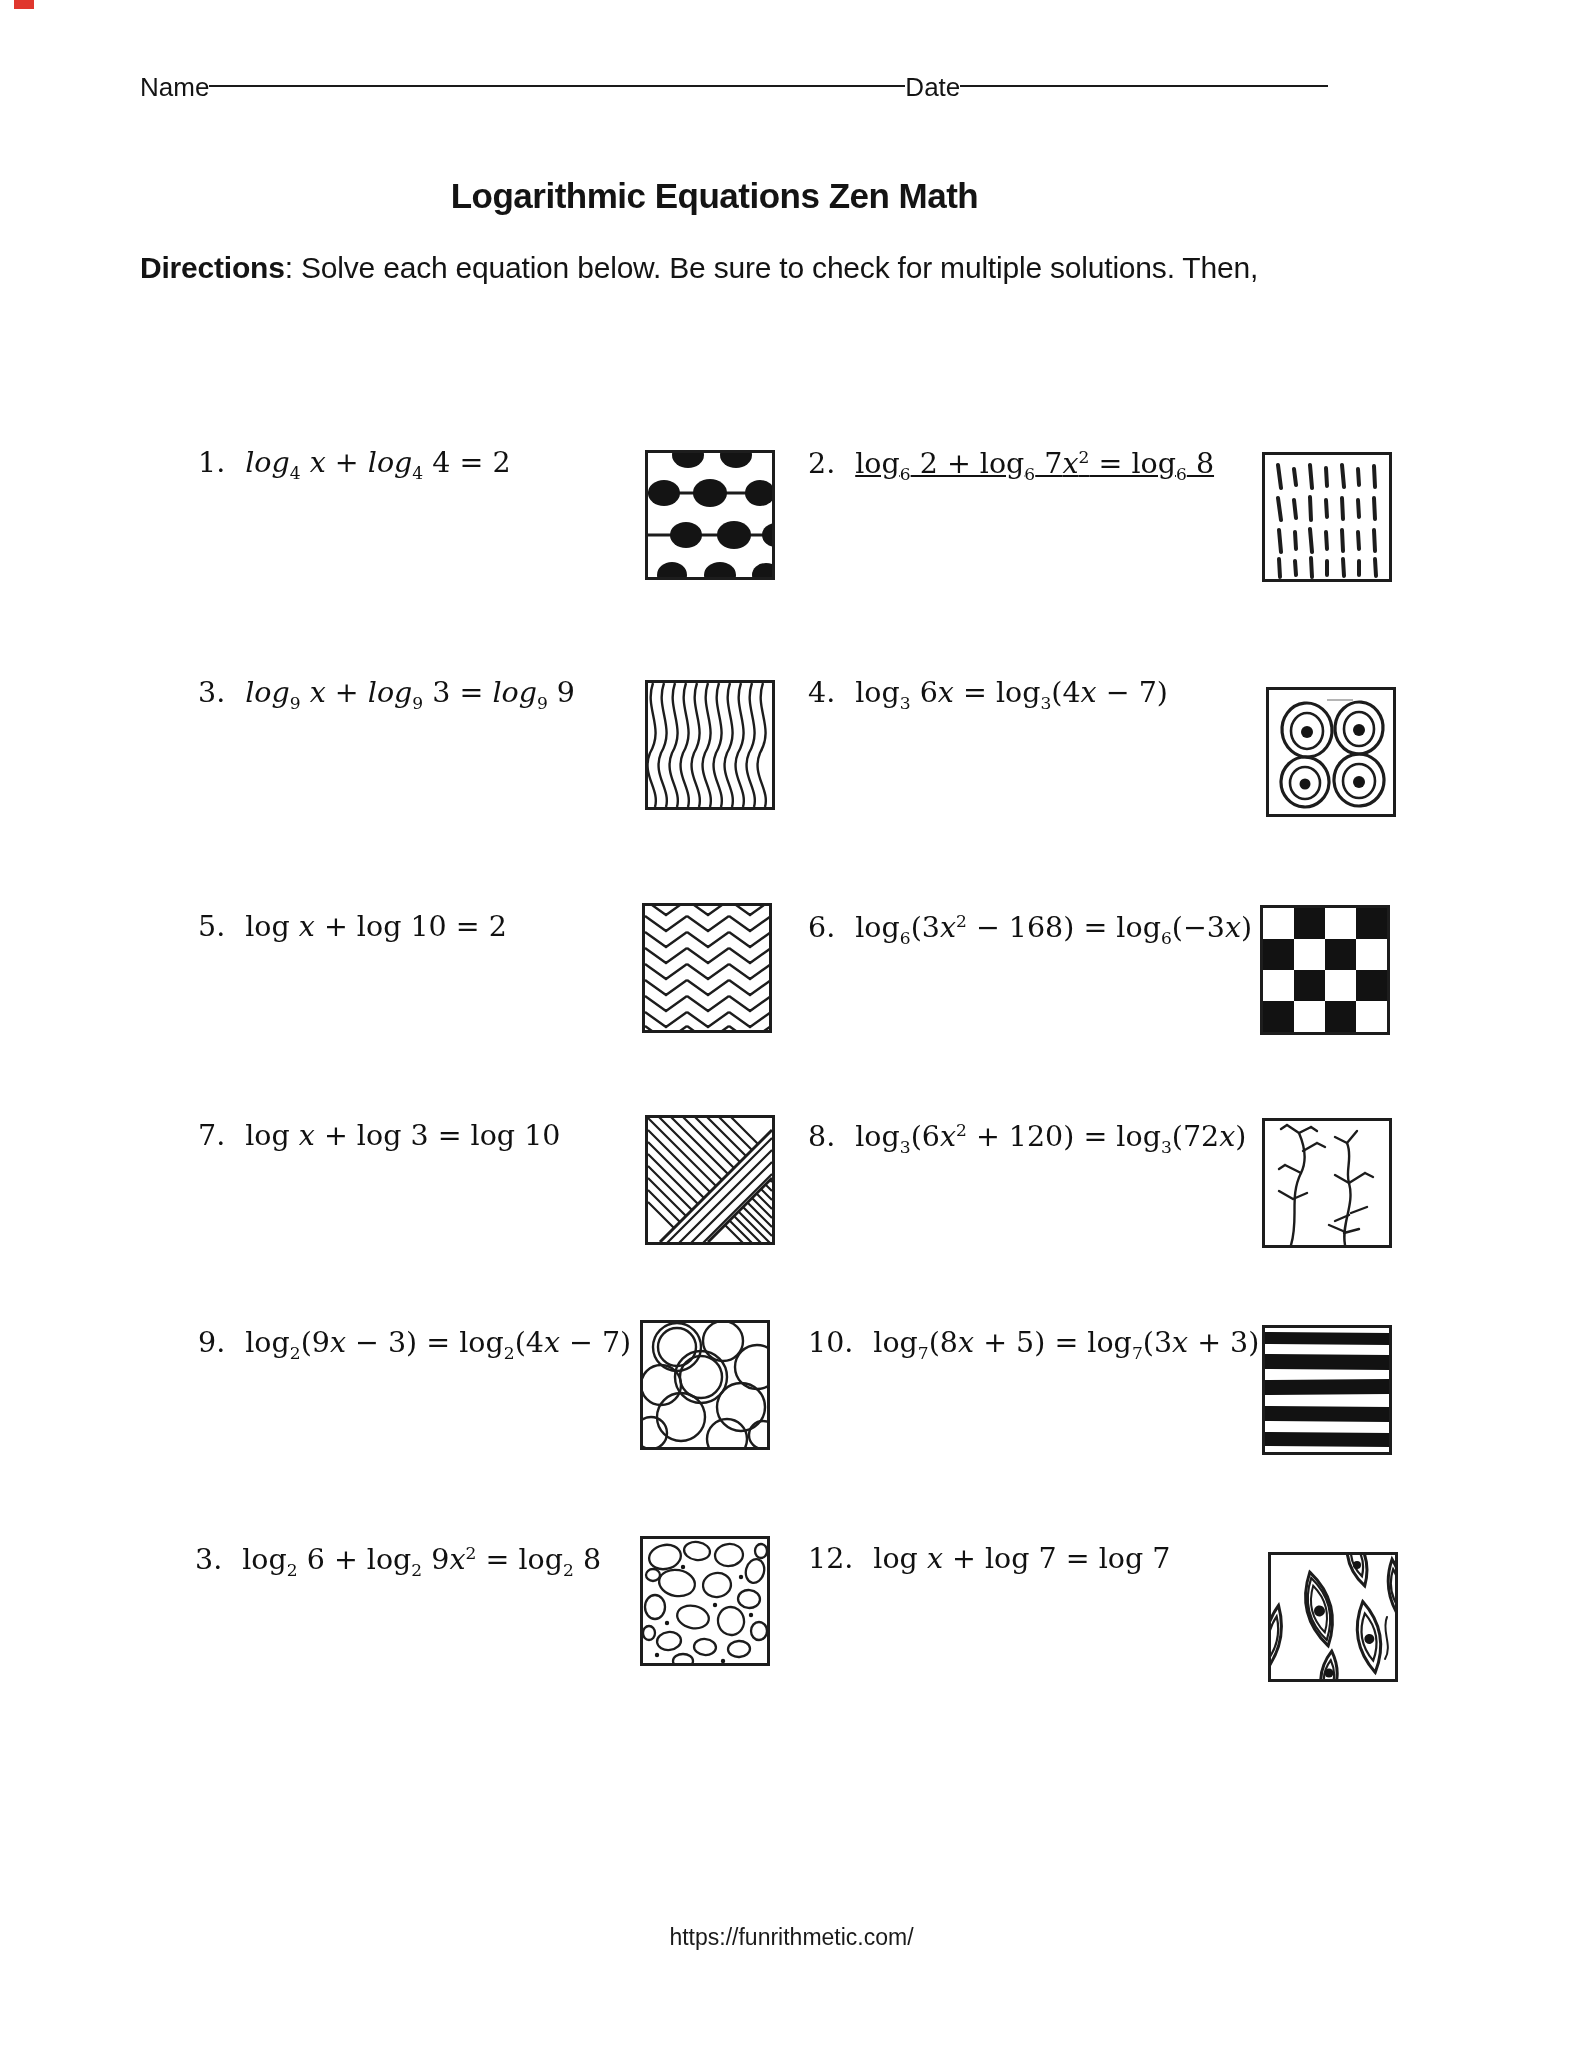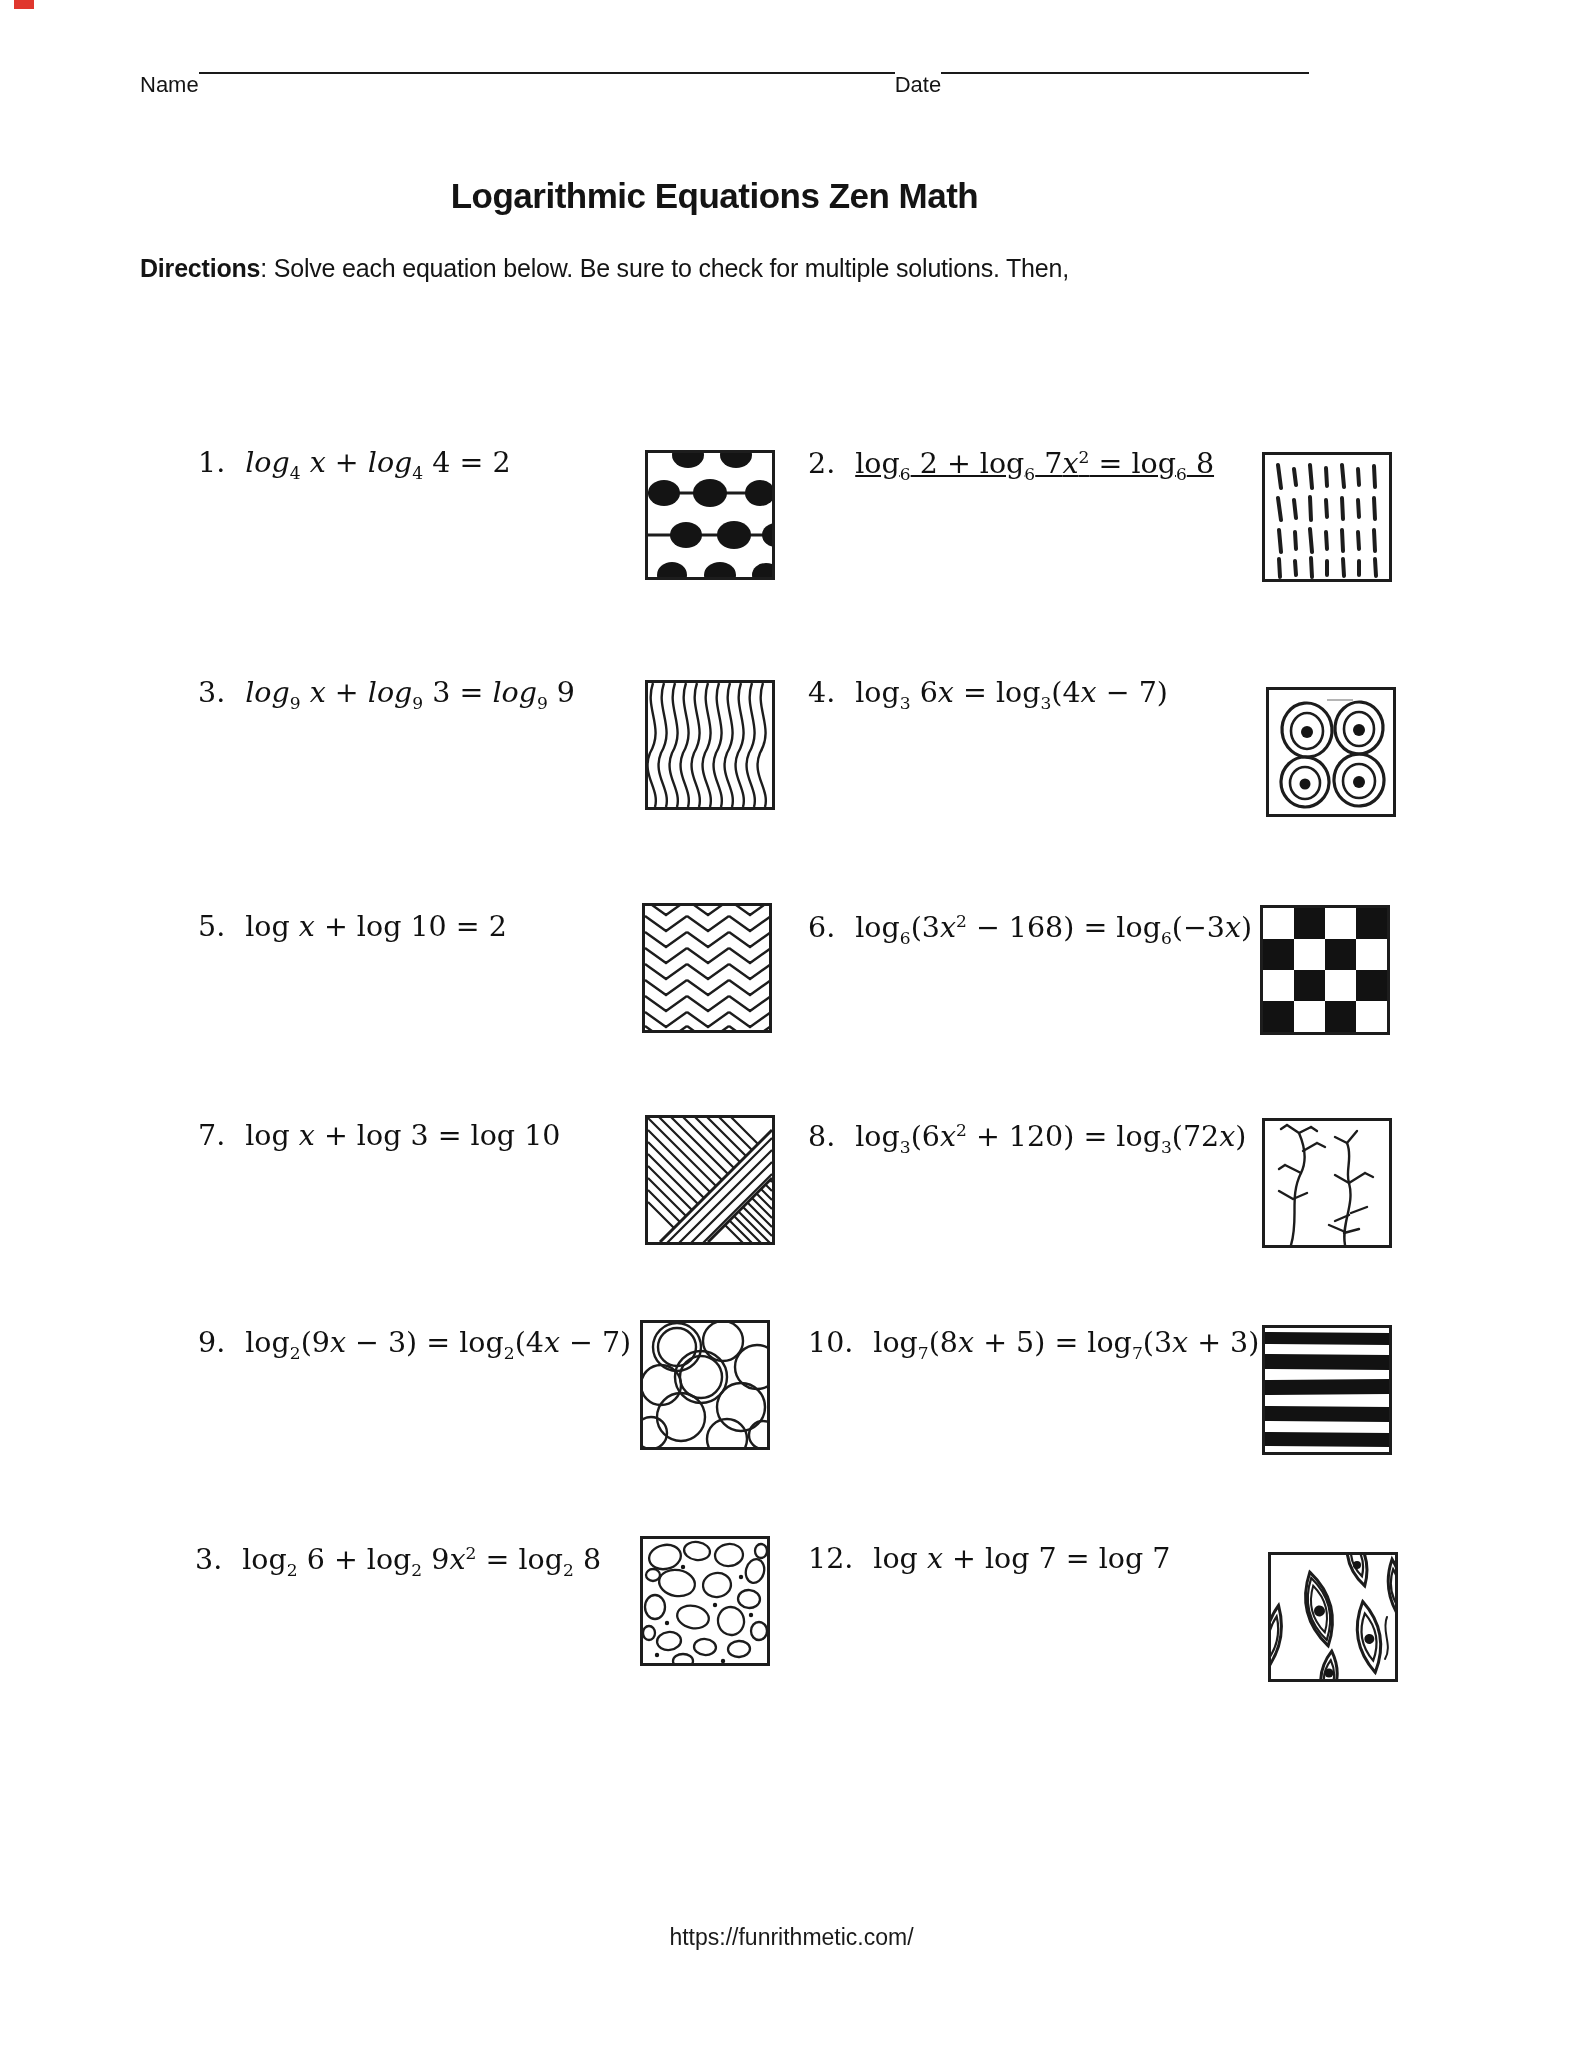--- a/index.html
+++ b/index.html
@@ -1,25 +1,25 @@
 <!DOCTYPE html>
 <html><head>
 <meta charset="utf-8">
 <style>
   html,body{margin:0;padding:0;}
   body{width:1583px;height:2048px;position:relative;background:#ffffff;color:#141414;
        font-family:"Liberation Sans",sans-serif;overflow:hidden;}
   .abs{position:absolute;}
   
-  #nameRow{left:140px;top:72px;width:1212px;display:flex;align-items:flex-start;font-size:22px;}
+  #nameRow{left:140px;top:72px;width:1212px;display:flex;align-items:center;font-size:26px;}
   .uline{height:0;border-bottom:2px solid #1a1a1a;margin-bottom:3px;}
   #u1{width:696px;} #u2{width:368px;}
   #title{left:0;top:176px;width:1429px;text-align:center;font-size:35px;font-weight:bold;letter-spacing:-0.5px;}
   
-  #dirs{left:140px;top:250px;font-size:25px;line-height:36px;letter-spacing:-0.2px;white-space:nowrap;}
+  #dirs{left:140px;top:250px;font-size:30px;line-height:36px;letter-spacing:-0.2px;white-space:nowrap;}
   #dirs .dl{display:block;}
   #dirs b{font-weight:bold;}
   
   .prob{position:absolute;font-family:"DejaVu Serif",serif;font-size:28.5px;white-space:nowrap;color:#111;}
   .pnum{display:inline-block;margin-right:20px;}
   .peq .it{font-style:italic;}
   .peq sub{font-size:60%;}
   .peq sup{font-size:60%;}
   
   .pbox{position:absolute;width:124px;height:124px;border:3px solid #1d1d1d;background:#fff;}

